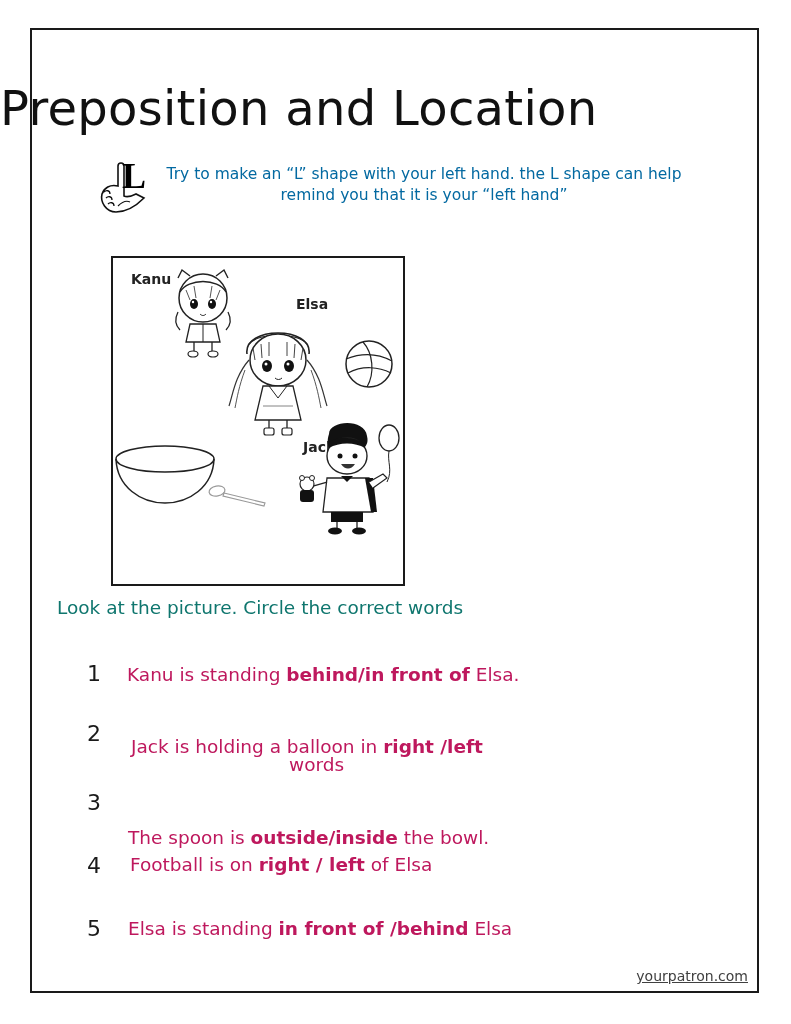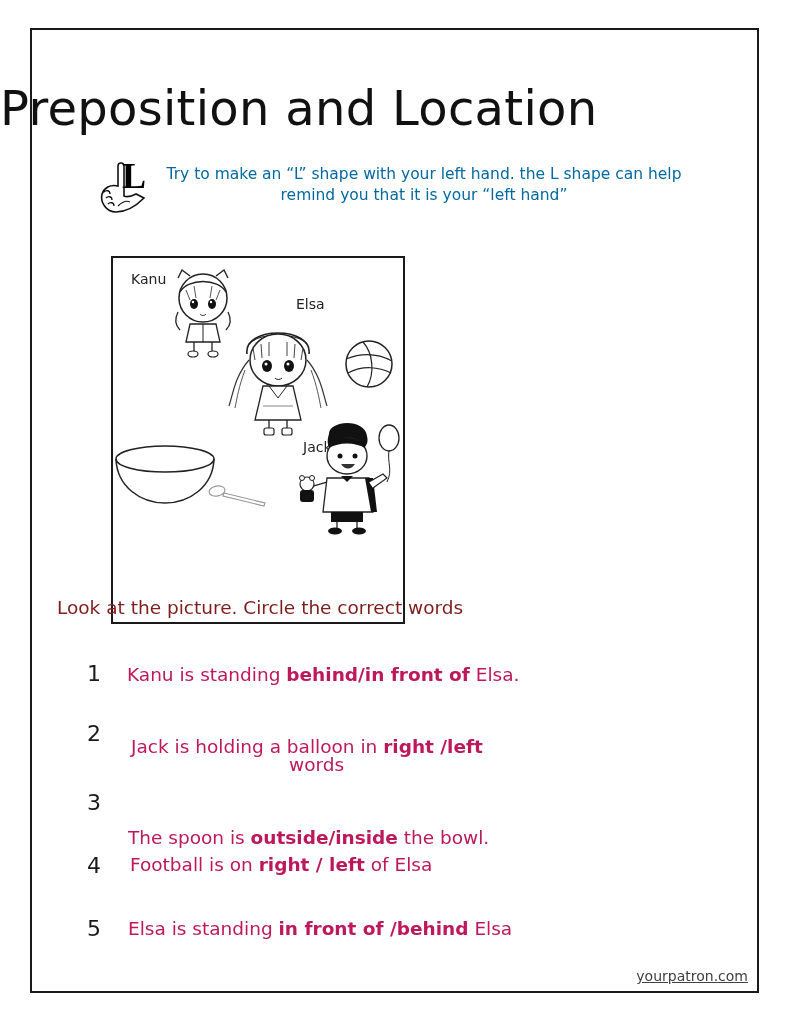--- a/index.html
+++ b/index.html
@@ -1,23 +1,23 @@
 <!DOCTYPE html>
 <html><head>
 <meta charset="utf-8">
 <style>
   html, body { margin:0; padding:0; background:#ffffff; }
   body { width:791px; height:1024px; position:relative; overflow:hidden; font-family:"Liberation Sans", sans-serif; color:#111; }
   .frame { position:absolute; left:30px; top:28px; width:729px; height:965px; border:2px solid #1a1a1a; box-sizing:border-box; }
   .title { position:absolute; left:0; width:791px; top:80px; text-align:left; font-size:48px; font-family:"DejaVu Sans", sans-serif; font-weight:normal; letter-spacing:0.3px; }
   .hand-icon { position:absolute; left:96px; top:146px; width:56px; height:72px; }
   .tip { position:absolute; left:158px; top:164px; width:532px; text-align:center; font-size:15.5px; line-height:21px; font-family:"DejaVu Sans", sans-serif; color:#0369a1; }
-  .picture { position:absolute; left:111px; top:256px; width:294px; height:368px; border:2px solid #1a1a1a; box-sizing:border-box; }
+  .picture { position:absolute; left:111px; top:256px; width:294px; height:330px; border:2px solid #1a1a1a; box-sizing:border-box;font-weight:bold; }
   .pic-label { position:absolute; font-size:14px; font-family:"DejaVu Sans", sans-serif; color:#222; }
-  .instructions { position:absolute; left:57px; top:597px; font-size:18.5px; font-family:"DejaVu Sans", sans-serif; color:#7f1d1d; }
+  .instructions { position:absolute; left:57px; top:597px; font-size:18.5px; font-family:"DejaVu Sans", sans-serif; color:#0f766e; }
   .q { position:absolute; font-size:18.5px; font-family:"DejaVu Sans", sans-serif; color:#be185d; }
   .qnum { position:absolute; left:87px; font-size:22px; font-family:"DejaVu Sans", sans-serif; color:#1a1a1a; }
   .q b { font-weight:bold; }
   .footer { position:absolute; right:43px; top:968px; font-size:14px; font-family:"DejaVu Sans", sans-serif; color:#404040;text-decoration:underline; }
   svg { display:block; }
 </style>
 </head>
 <body>
 
 <div class="frame"></div>

